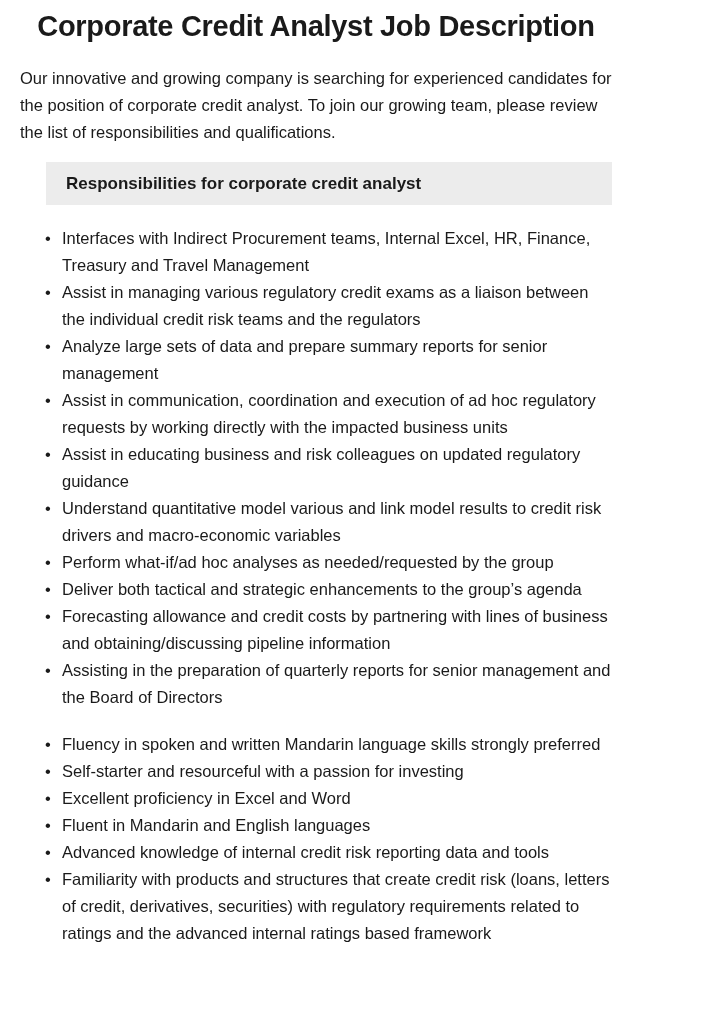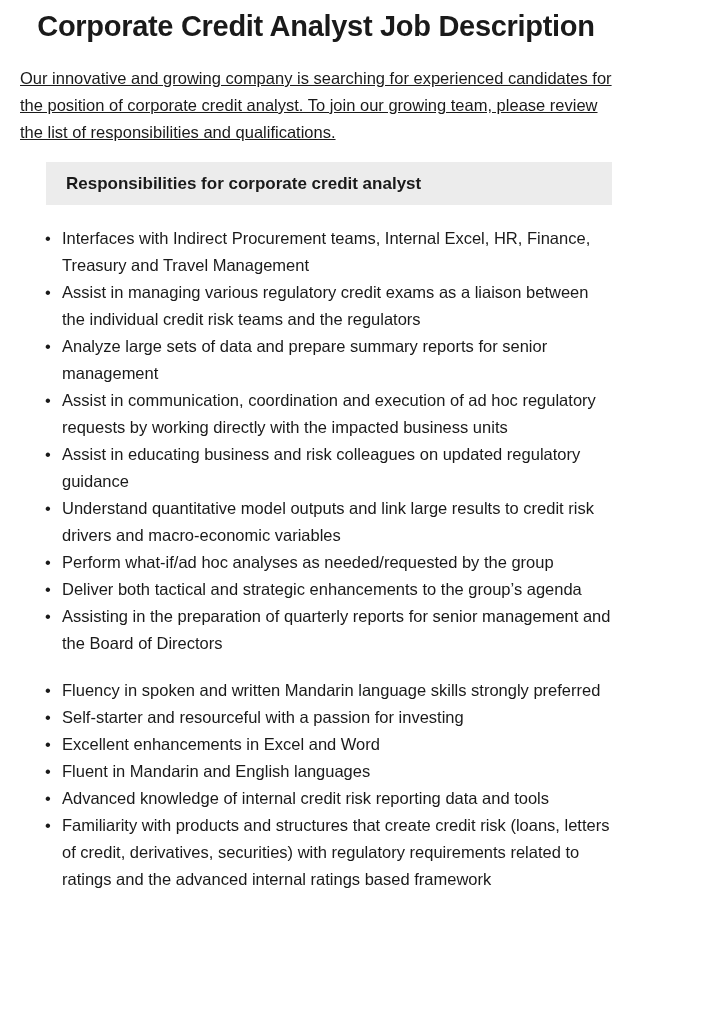--- a/index.html
+++ b/index.html
@@ -27,21 +27,20 @@
     text-align: center;
     letter-spacing: -0.3px;
     line-height: 36px;
     margin-top: 2px;
   }
 
   .intro {
     margin-top: 21px;
     font-size: 16.5px;
     line-height: 27px;
-    text-decoration: underline;
   }
 
   .section-heading {
     margin-top: 16px;
     background: #ececec;
     font-size: 17px;
     font-weight: bold;
     line-height: 21px;
     padding: 11px 20px;
     margin-left: 26px;
@@ -76,31 +75,32 @@
   <p class="intro">Our innovative and growing company is searching for experienced candidates for the position of corporate credit analyst. To join our growing team, please review the list of responsibilities and qualifications.</p>
 
   <div class="section">
     <div class="section-heading">Responsibilities for corporate credit analyst</div>
     <ul class="bullet-list">
         <li>Interfaces with Indirect Procurement teams, Internal Excel, HR, Finance, Treasury and Travel Management</li>
         <li>Assist in managing various regulatory credit exams as a liaison between the individual credit risk teams and the regulators</li>
         <li>Analyze large sets of data and prepare summary reports for senior management</li>
         <li>Assist in communication, coordination and execution of ad hoc regulatory requests by working directly with the impacted business units</li>
         <li>Assist in educating business and risk colleagues on updated regulatory guidance</li>
-        <li>Understand quantitative model outputs and link large results to credit risk drivers and macro-economic variables</li>
+        <li>Understand quantitative model various and link model results to credit risk drivers and macro-economic variables</li>
         <li>Perform what-if/ad hoc analyses as needed/requested by the group</li>
         <li>Deliver both tactical and strategic enhancements to the group’s agenda</li>
+        <li>Forecasting allowance and credit costs by partnering with lines of business and obtaining/discussing pipeline information</li>
         <li>Assisting in the preparation of quarterly reports for senior management and the Board of Directors</li>
       </ul>
   </div>
 
   <div class="section">
     <ul class="bullet-list">
         <li>Fluency in spoken and written Mandarin language skills strongly preferred</li>
         <li>Self-starter and resourceful with a passion for investing</li>
-        <li>Excellent enhancements in Excel and Word</li>
+        <li>Excellent proficiency in Excel and Word</li>
         <li>Fluent in Mandarin and English languages</li>
         <li>Advanced knowledge of internal credit risk reporting data and tools</li>
         <li>Familiarity with products and structures that create credit risk (loans, letters of credit, derivatives, securities) with regulatory requirements related to ratings and the advanced internal ratings based framework</li>
       </ul>
   </div>
 
 </div>
 
 </body></html>

